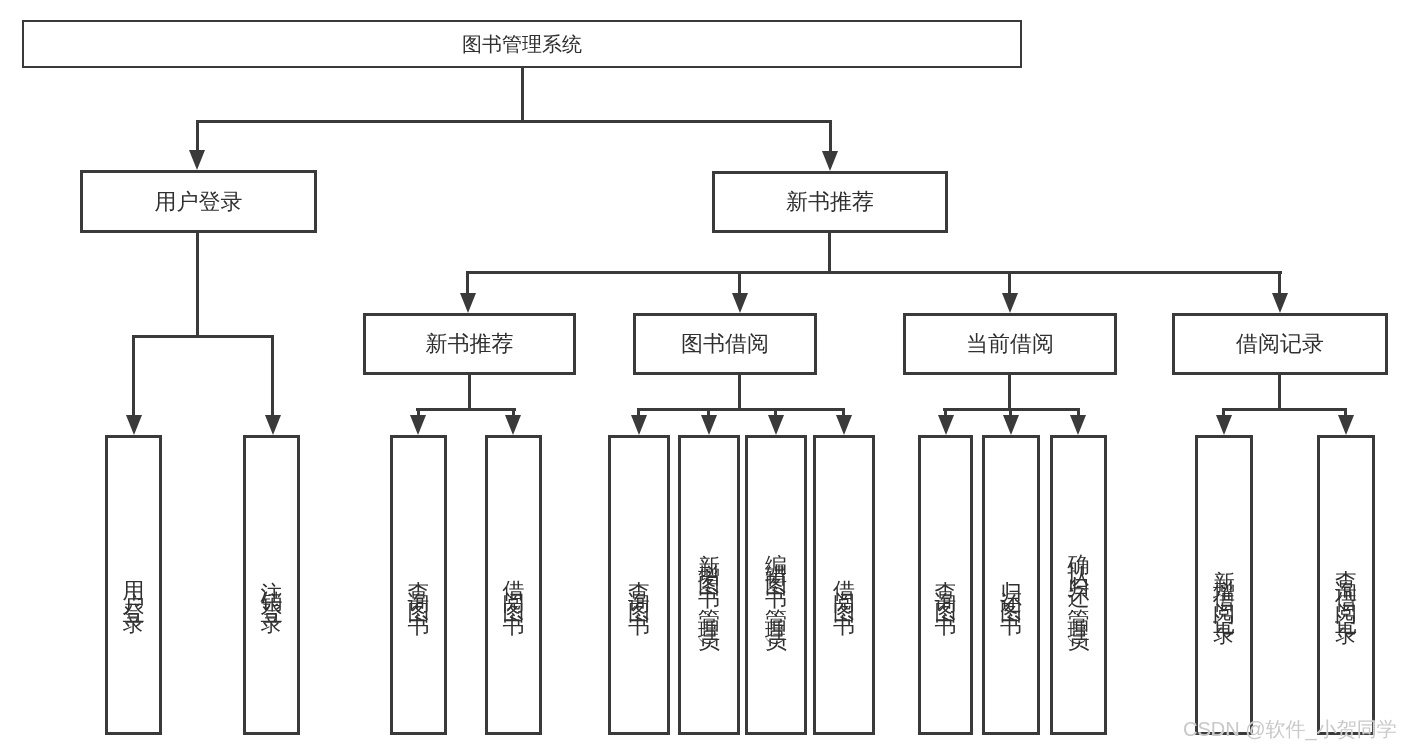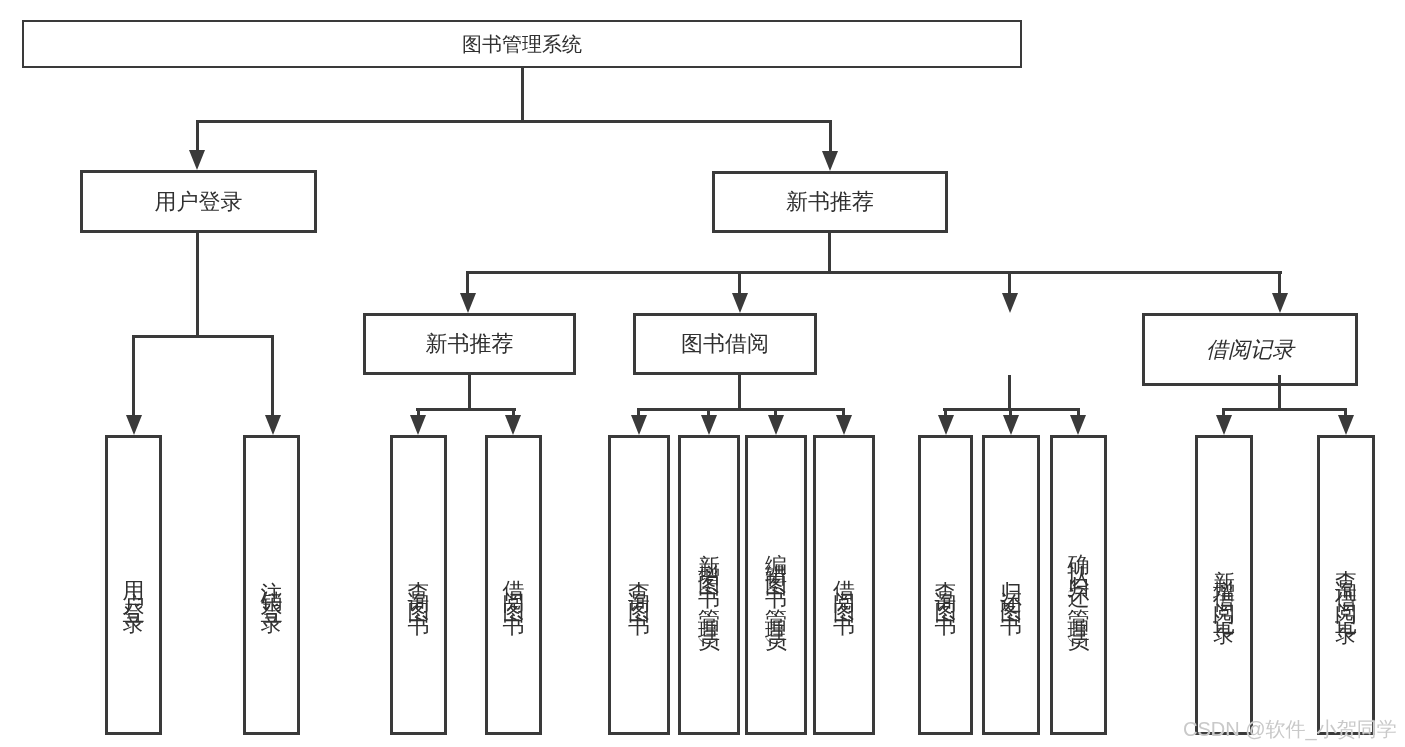--- a/index.html
+++ b/index.html
@@ -73,22 +73,25 @@
   </div>
 
   <div class="node lvl" style="left:363px;top:313px;width:213px;height:62px;">
     <span>新书推荐</span>
   </div>
 
   <div class="node lvl" style="left:633px;top:313px;width:184px;height:62px;">
     <span>图书借阅</span>
   </div>
 
+  <div class="node lvl" style="left:903px;top:313px;width:214px;height:62px;">
+    <span>当前借阅</span>
+  </div>
 
-  <div class="node lvl" style="left:1142px;top:313px;width:216px;height:73px;font-style:italic;">
+  <div class="node lvl" style="left:1172px;top:313px;width:216px;height:62px;">
     <span>借阅记录</span>
   </div>
 
   <div class="node leaf" style="left:105px;top:435px;width:57px;height:300px;">
     <span class="vtext">用户登录</span>
   </div>
   <div class="node leaf" style="left:243px;top:435px;width:57px;height:300px;">
     <span class="vtext">注销登录</span>
   </div>
 

